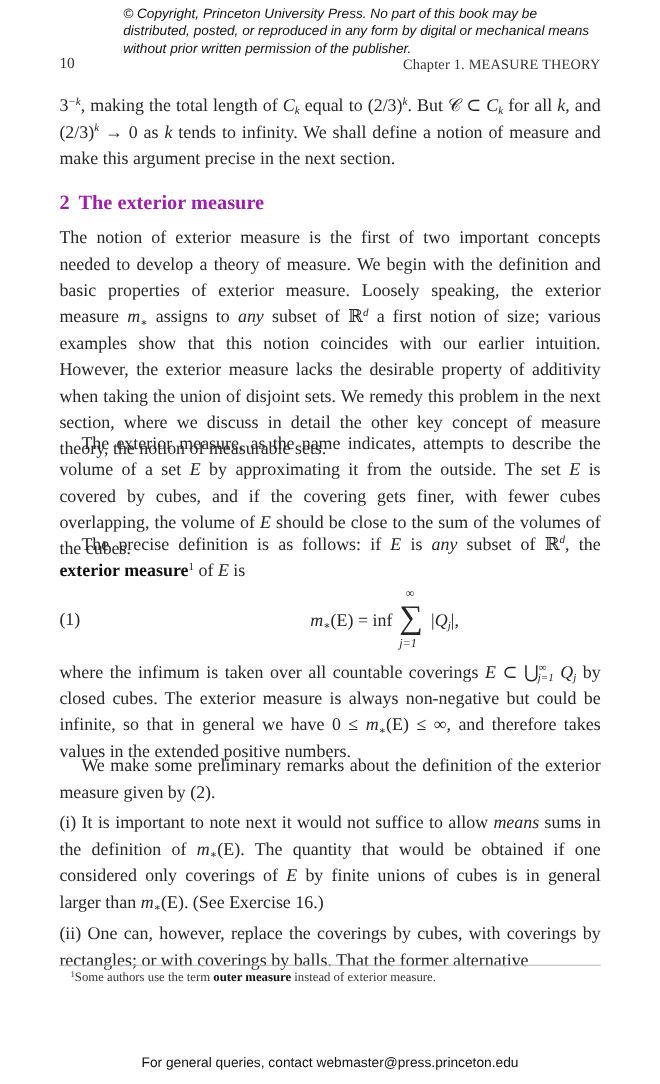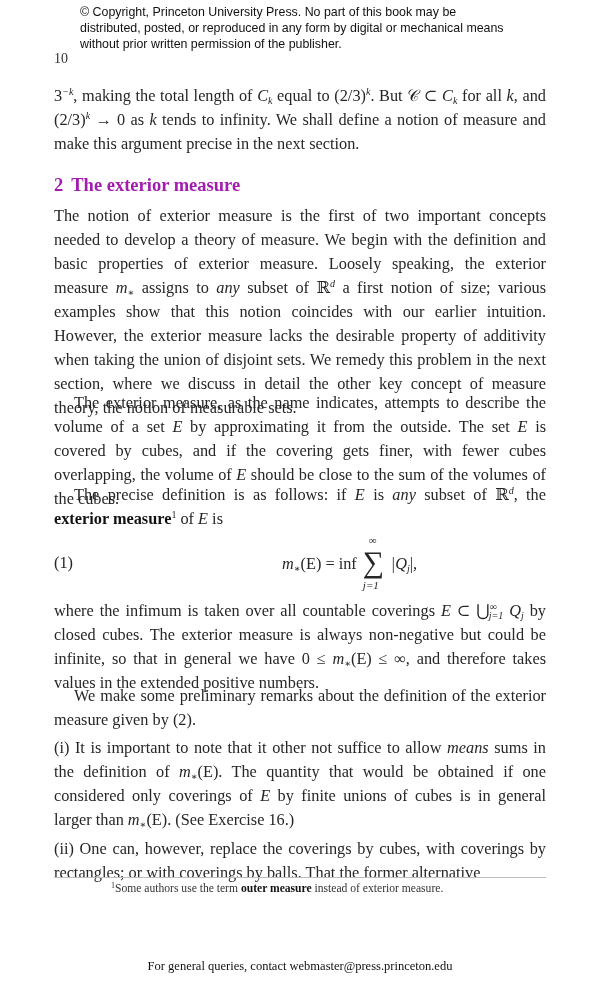--- a/index.html
+++ b/index.html
@@ -2,23 +2,23 @@
 <html><head>
   <meta charset="utf-8">
   <style>
     html, body { margin: 0; padding: 0; background: #ffffff; }
     body {
       width: 600px; height: 985px; position: relative; overflow: hidden;
       font-family: "Liberation Serif", "DejaVu Serif", serif;
       color: #1a1a1a;
     }
     .copyright {
-      position: absolute; left: 80px; top: 4px; width: 440px;
+      position: absolute; left: 112px; top: 4px; width: 440px;
       font-family: "Liberation Sans", "DejaVu Sans", sans-serif;
-      font-size: 12.4px; line-height: 16px; color: #111;
+      font-size: 12.4px; line-height: 16px; color: #111; font-style: italic;
     }
     .runhead {
       position: absolute; left: 54px; top: 51px; width: 492px;
       font-size: 14px; color: #333;
       display: flex; justify-content: space-between;
     }
     .runhead .ch { font-size: 13px; letter-spacing: 0.2px; }
     .col {
       position: absolute; left: 54px; width: 492px;
       font-size: 16.3px; line-height: 24px; text-align: justify;
@@ -47,36 +47,37 @@
     }
     .sum .sig { position: absolute; left: 0; top: -6px; font-size: 30px; line-height: 30px; }
     .sum .up { position: absolute; left: 6px; top: -19px; font-size: 11px; }
     .sum .lo { position: absolute; left: 0px; top: 26px; font-size: 11px; white-space: nowrap; }
     .fnrule {
       position: absolute; left: 54px; top: 877px; width: 492px; height: 1px;
       background: #bdbdbd;
     }
     .footnote {
       position: absolute; left: 64px; top: 882px; width: 480px;
-      font-size: 11.6px; line-height: 14px; color: #333; margin-left: 47px;
+      font-size: 11.6px; line-height: 14px; color: #333;
     }
     .footnote sup { font-size: 8px; vertical-align: 4px; }
     .contact {
       position: absolute; left: 0; top: 959px; width: 600px; text-align: center;
-      font-family: Liberation Serif, serif;
+      font-family: Liberation Sans, sans-serif;
       font-size: 12.5px; color: #111;
     }
   </style>
 </head>
 <body>
 
 <div class="copyright">© Copyright, Princeton University Press. No part of this book may be distributed, posted, or reproduced in any form by digital or mechanical means without prior written permission of the publisher.</div>
 
 <div class="runhead">
   <span>10</span>
+  <span class="ch">Chapter 1. MEASURE THEORY</span>
 </div>
 
 <div class="col" style="top:84px;">
   <p>
     <span>3</span><sup class="it">−k</sup><span>, making the total length of </span><i>C</i><sub class="it">k</sub><span> equal to (2/3)</span><sup class="it">k</sup><span>. But 𝒞 ⊂ </span><i>C</i><sub class="it">k</sub><span> for all </span><i>k</i><span>, and (2/3)</span><sup class="it">k</sup><span> → 0 as </span><i>k</i><span> tends to infinity. We shall define a notion of measure and make this argument precise in the next section.</span>
   </p>
 </div>
 
 <div class="heading">
   <span class="num">2</span><span>The exterior measure</span>
@@ -117,21 +118,21 @@
     <span>where the infimum is taken over all countable coverings </span><i>E</i><span> ⊂ ⋃</span><sup>∞</sup><sub class="it" style="margin-left:-8px;">j=1</sub><i> Q</i><sub class="it">j</sub><span> by closed cubes. The exterior measure is always non-negative but could be infinite, so that in general we have 0 ≤ </span><i>m</i><sub>∗</sub><span>(E) ≤ ∞, and therefore takes values in the extended positive numbers.</span>
   </p>
 </div>
 
 <div class="col" style="top:684px;">
   <p class="indent">We make some preliminary remarks about the definition of the exterior measure given by (2).</p>
 </div>
 
 <div class="col" style="top:736px;">
   <p>
-    <span>(i) It is important to note that it other not suffice to allow </span><i>means</i><span> sums in the definition of </span><i>m</i><sub>∗</sub><span>(E). The quantity that would be obtained if one considered only coverings of </span><i>E</i><span> by finite unions of cubes is in general larger than </span><i>m</i><sub>∗</sub><span>(E). (See Exercise 16.)</span>
+    <span>(i) It is important to note next it would not suffice to allow </span><i>means</i><span> sums in the definition of </span><i>m</i><sub>∗</sub><span>(E). The quantity that would be obtained if one considered only coverings of </span><i>E</i><span> by finite unions of cubes is in general larger than </span><i>m</i><sub>∗</sub><span>(E). (See Exercise 16.)</span>
   </p>
 </div>
 
 <div class="col" style="top:813px;margin-top:24px;">
   <p>(ii) One can, however, replace the coverings by cubes, with coverings by rectangles; or with coverings by balls. That the former alternative</p>
 </div>
 
 <div class="fnrule"></div>
 
 <div class="footnote">

